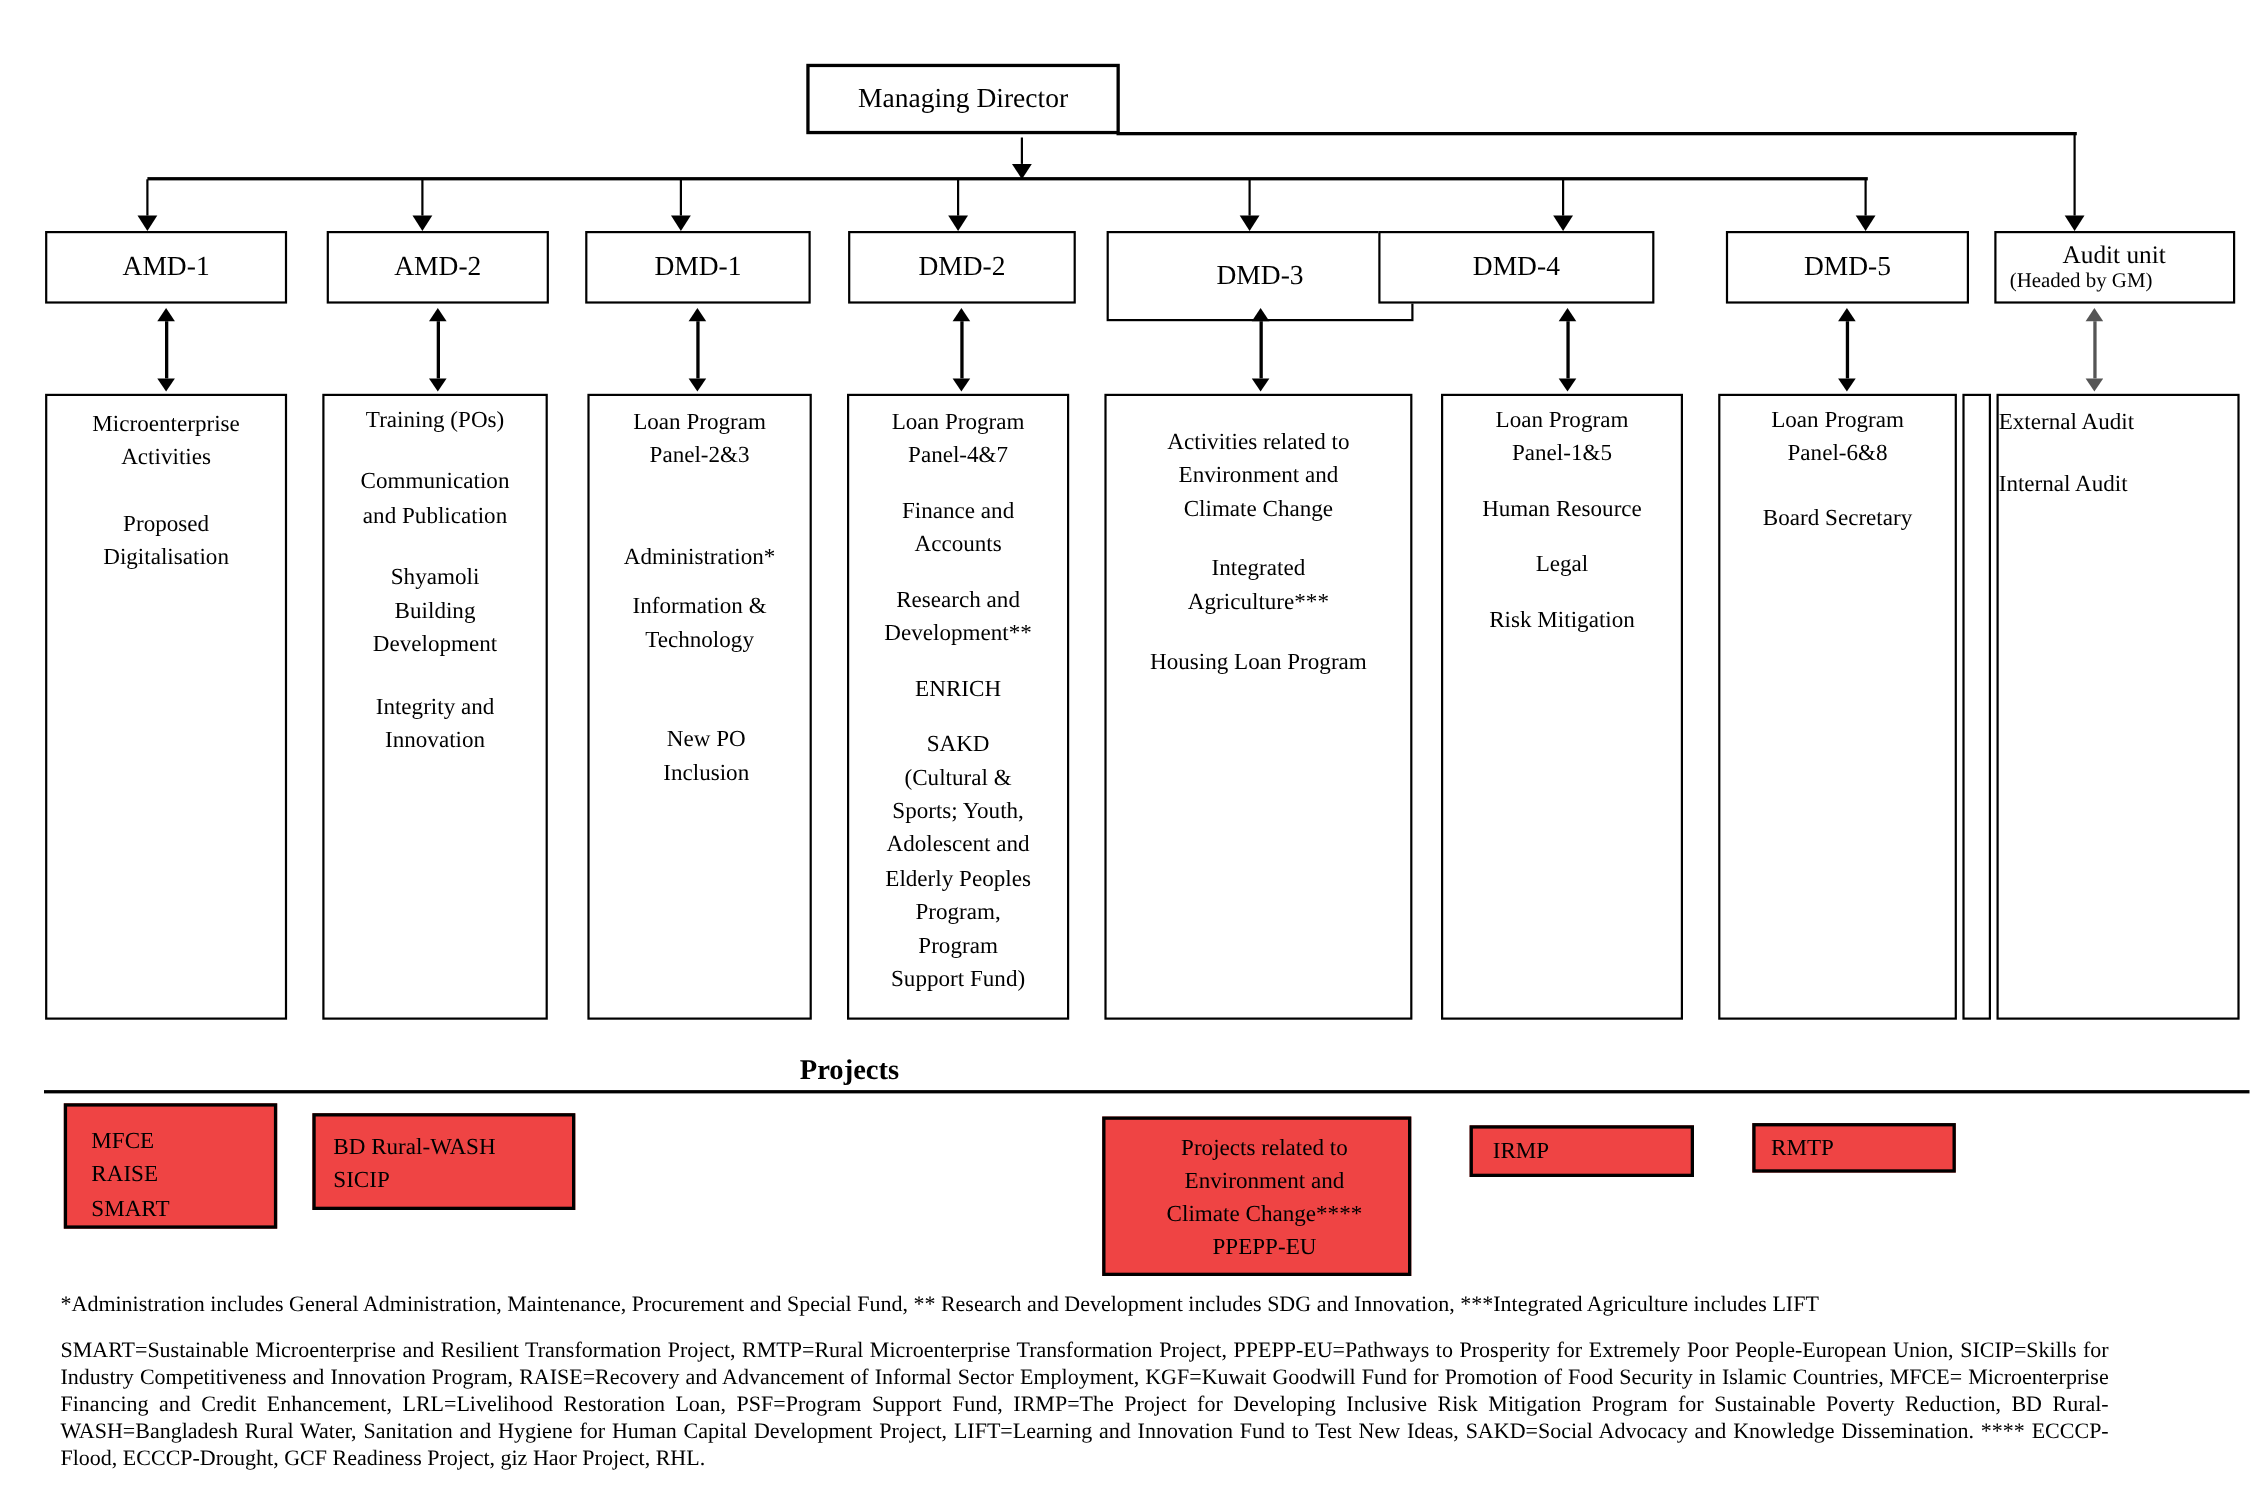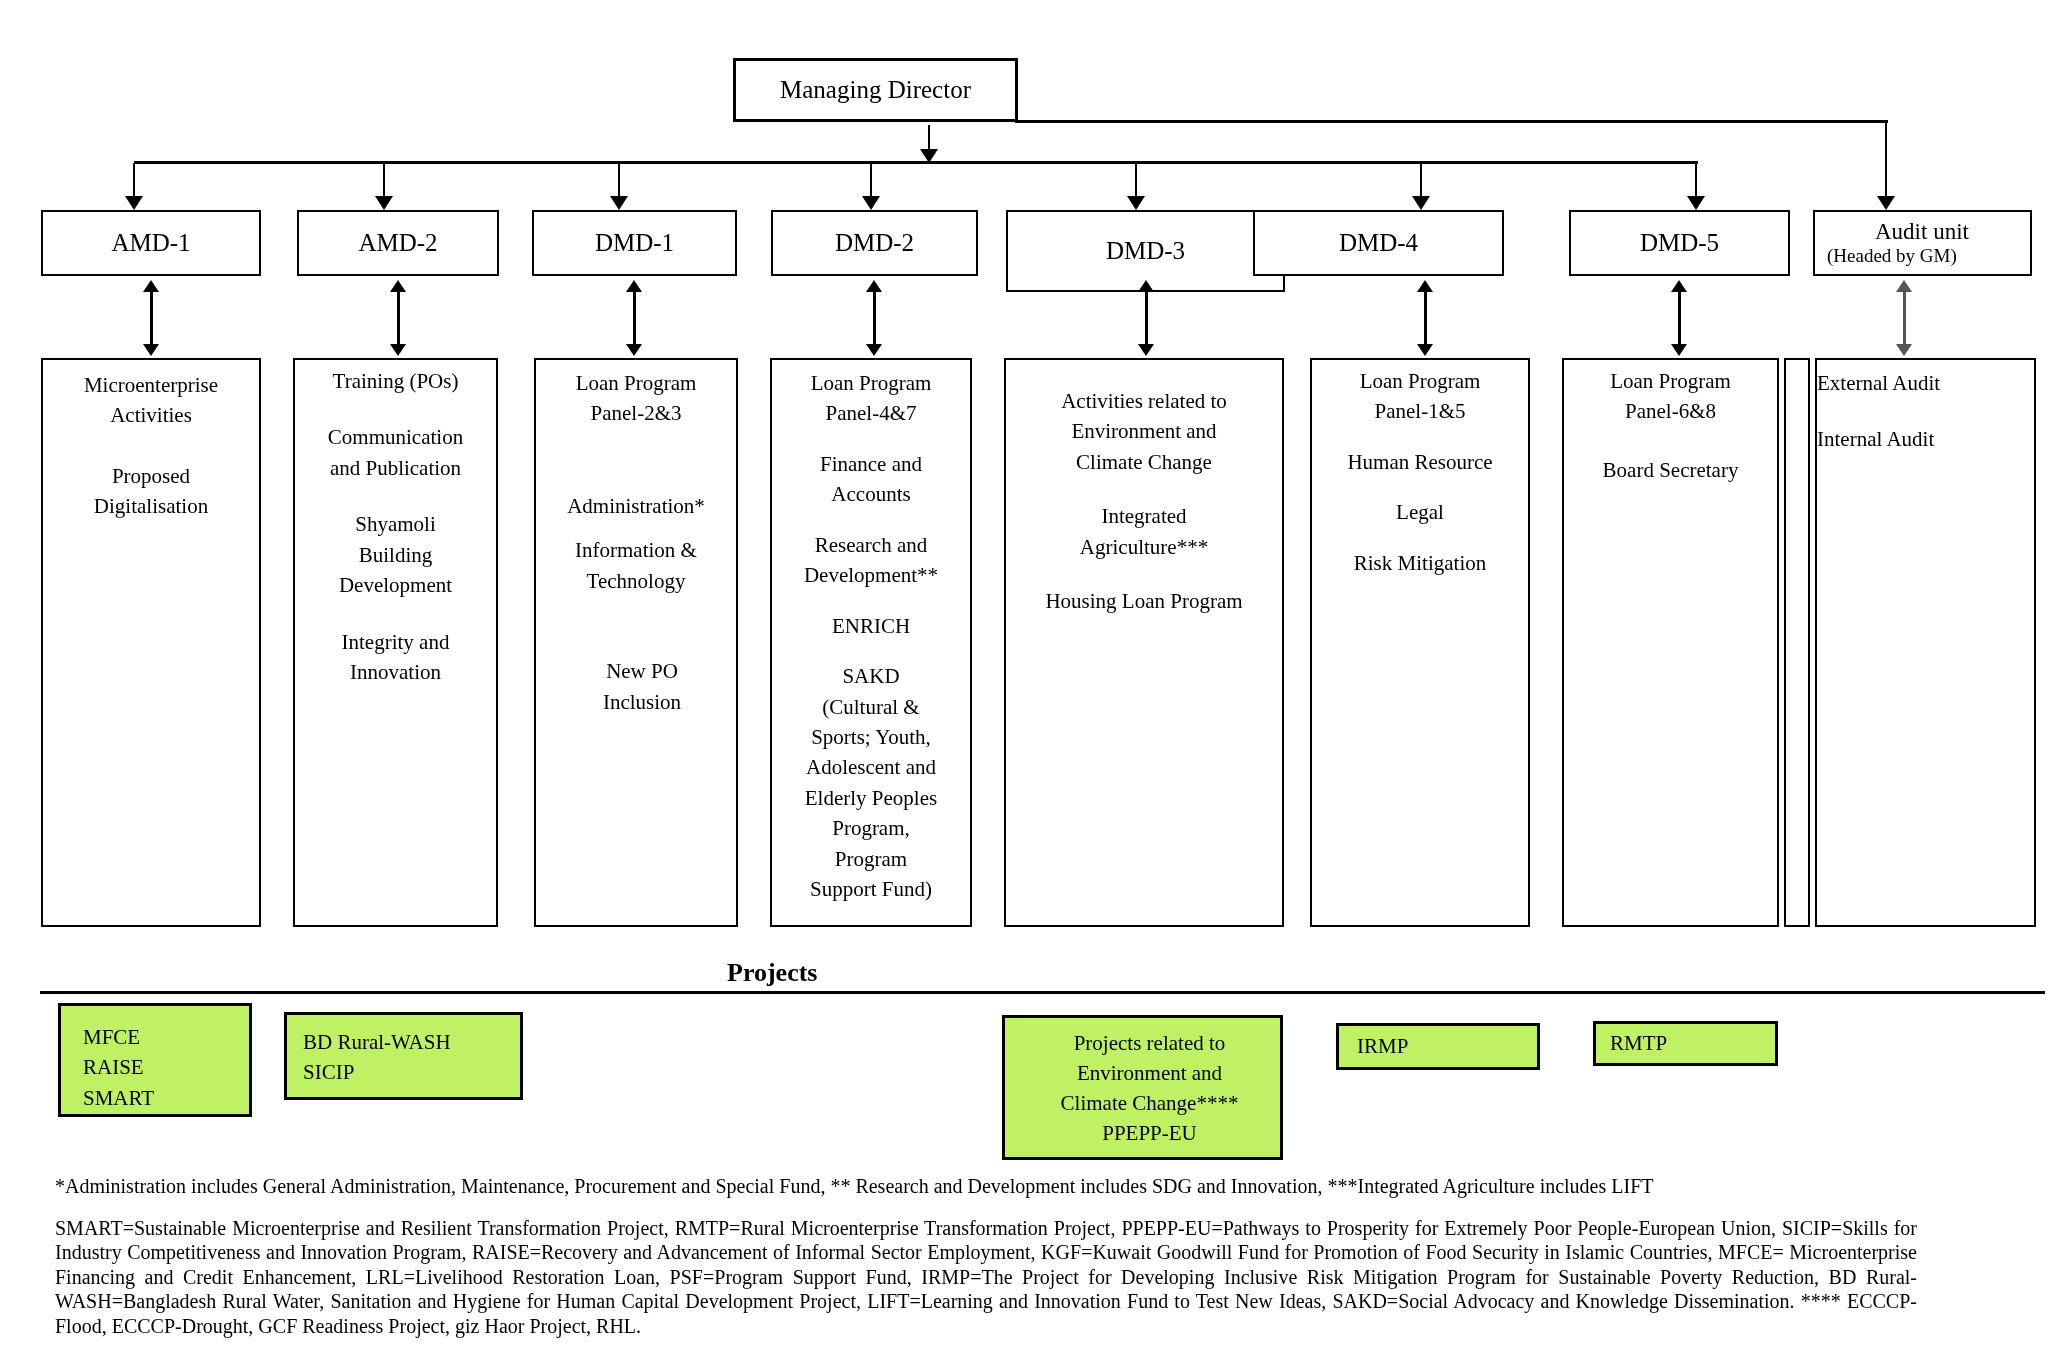--- a/index.html
+++ b/index.html
@@ -21,21 +21,21 @@
   .drop .shaft{width:2.5px;flex:1;background:#000;}
   .head-down{width:0;height:0;border-left:9px solid transparent;border-right:9px solid transparent;border-top:14px solid #000;}
   .darrow{position:absolute;display:flex;flex-direction:column;align-items:center;width:16px;}
   .darrow .shaft{width:3px;flex:1;background:#000;}
   .darrow .up{width:0;height:0;border-left:8px solid transparent;border-right:8px solid transparent;border-bottom:12px solid #000;}
   .darrow .down{width:0;height:0;border-left:8px solid transparent;border-right:8px solid transparent;border-top:12px solid #000;}
   .darrow.gray .shaft{background:#555;}
   .darrow.gray .up{border-bottom-color:#555;}
   .darrow.gray .down{border-top-color:#555;}
   .ptitle{position:absolute;font-size:26px;font-weight:bold;text-align:left;}
-  .pbox{position:absolute;background:#bef264;border:3px solid #000;box-sizing:border-box;}
+  .pbox{position:absolute;background:#ef4444;border:3px solid #000;box-sizing:border-box;}
   .plines{white-space:pre-line;font-size:21px;line-height:1.45;}
   .fn{position:absolute;font-size:20px;line-height:1.22;}
   .fn.justify{text-align:justify;}
 </style>
 </head>
 <body>
 
 <div class="canvas">
 
   <div class="box thick row-label" style="left:733px;top:58px;width:285px;height:64px;">

